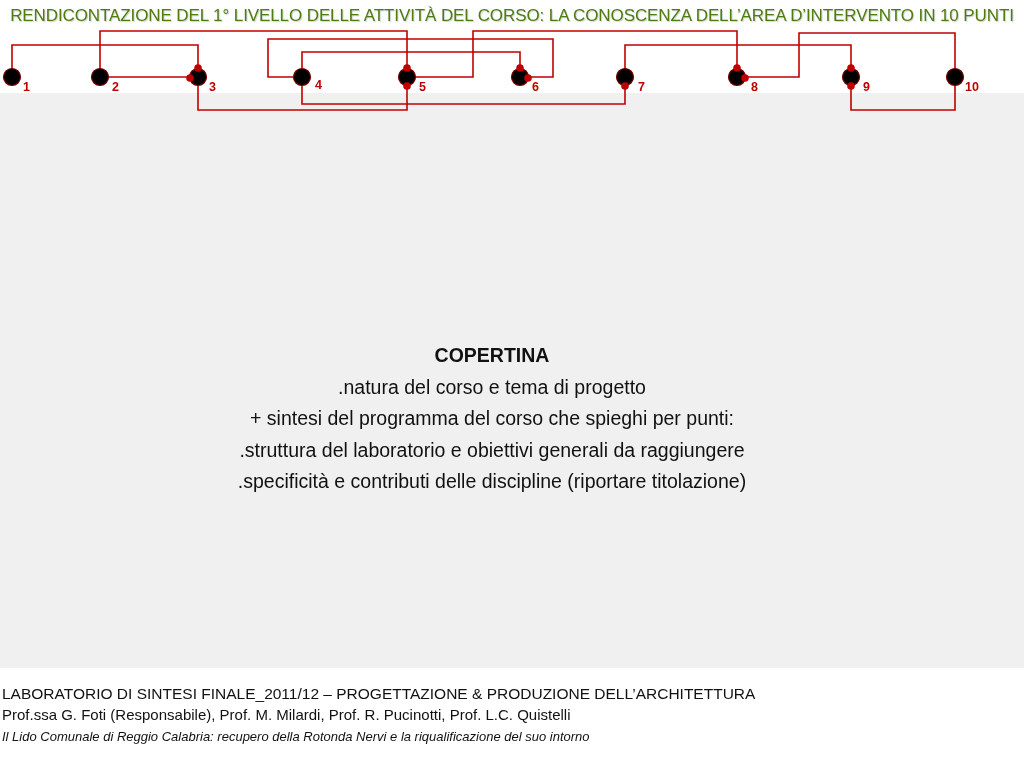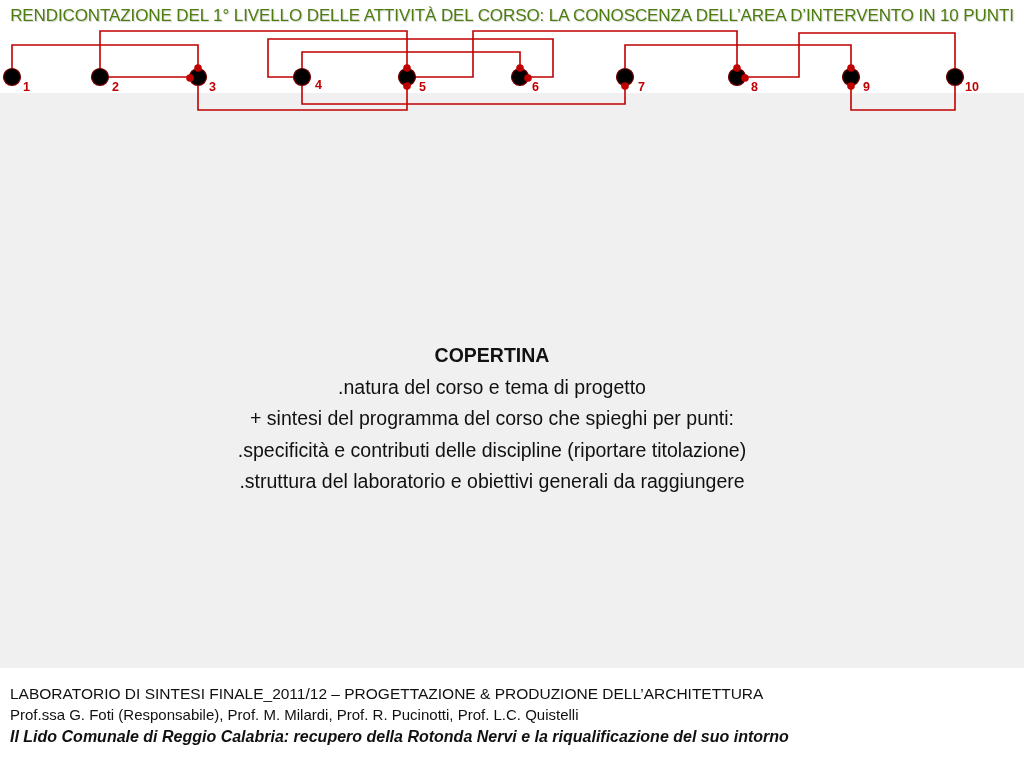--- a/index.html
+++ b/index.html
@@ -18,25 +18,25 @@
     .main-panel {
       position: absolute; left: 0; top: 93px; width: 1024px; height: 575px;
       background: #f0f0f0; z-index: 1;
     }
     .content {
       position: absolute; left: 0; top: 292px; width: 984px; text-align: center;
       font-size: 19.5px; line-height: 31.5px; color: #111; z-index: 3; margin-top: 48px;
     }
     .content .heading { font-weight: bold; }
     .footer {
-      position: absolute; left: 10px; top: 683px; width: 1010px; color: #111; z-index: 3;
+      position: absolute; left: 2px; top: 683px; width: 1010px; color: #111; z-index: 3;
     }
     .footer .l1 { font-size: 15.5px; line-height: 22px; white-space: nowrap; }
     .footer .l2 { font-size: 15px; line-height: 20px; white-space: nowrap; }
-    .footer .l3 { font-size: 16px; line-height: 23px; font-weight: bold; font-style: italic; white-space: nowrap; }
+    .footer .l3 { font-size: 13px; line-height: 23px; font-weight: normal; font-style: italic; white-space: nowrap; }
     .node-label { font-family: "Liberation Sans", sans-serif; font-weight: bold; font-size: 12.5px; fill: #c00000; }
   </style>
 </head>
 <body>
 
 <div class="title">RENDICONTAZIONE  DEL 1° LIVELLO DELLE ATTIVITÀ DEL CORSO: LA CONOSCENZA DELL’AREA D’INTERVENTO IN 10 PUNTI</div>
 
 <div class="main-panel"></div>
 
 <svg class="diagram" width="1024" height="120" viewBox="0 0 1024 120" xmlns="http://www.w3.org/2000/svg">
@@ -120,21 +120,21 @@
     <text class="node-label" x="751" y="91">8</text>
     <text class="node-label" x="863" y="91">9</text>
     <text class="node-label" x="965" y="91">10</text>
   </g>
 </svg>
 
 <div class="content">
   <div class="heading">COPERTINA</div>
   <div>.natura del corso e tema di progetto</div>
   <div>+ sintesi del programma del corso che spieghi per punti:</div>
+  <div>.struttura del laboratorio e obiettivi generali da raggiungere</div>
   <div>.specificità e contributi delle discipline (riportare titolazione)</div>
-  <div>.struttura del laboratorio e obiettivi generali da raggiungere</div>
 </div>
 
 <div class="footer">
   <div class="l1">LABORATORIO DI SINTESI FINALE_2011/12 – PROGETTAZIONE &amp; PRODUZIONE DELL’ARCHITETTURA</div>
   <div class="l2">Prof.ssa G. Foti (Responsabile), Prof. M. Milardi, Prof. R. Pucinotti, Prof. L.C. Quistelli</div>
   <div class="l3">Il Lido Comunale di Reggio Calabria: recupero della Rotonda Nervi e la riqualificazione del suo intorno</div>
 </div>
 
 </body></html>

